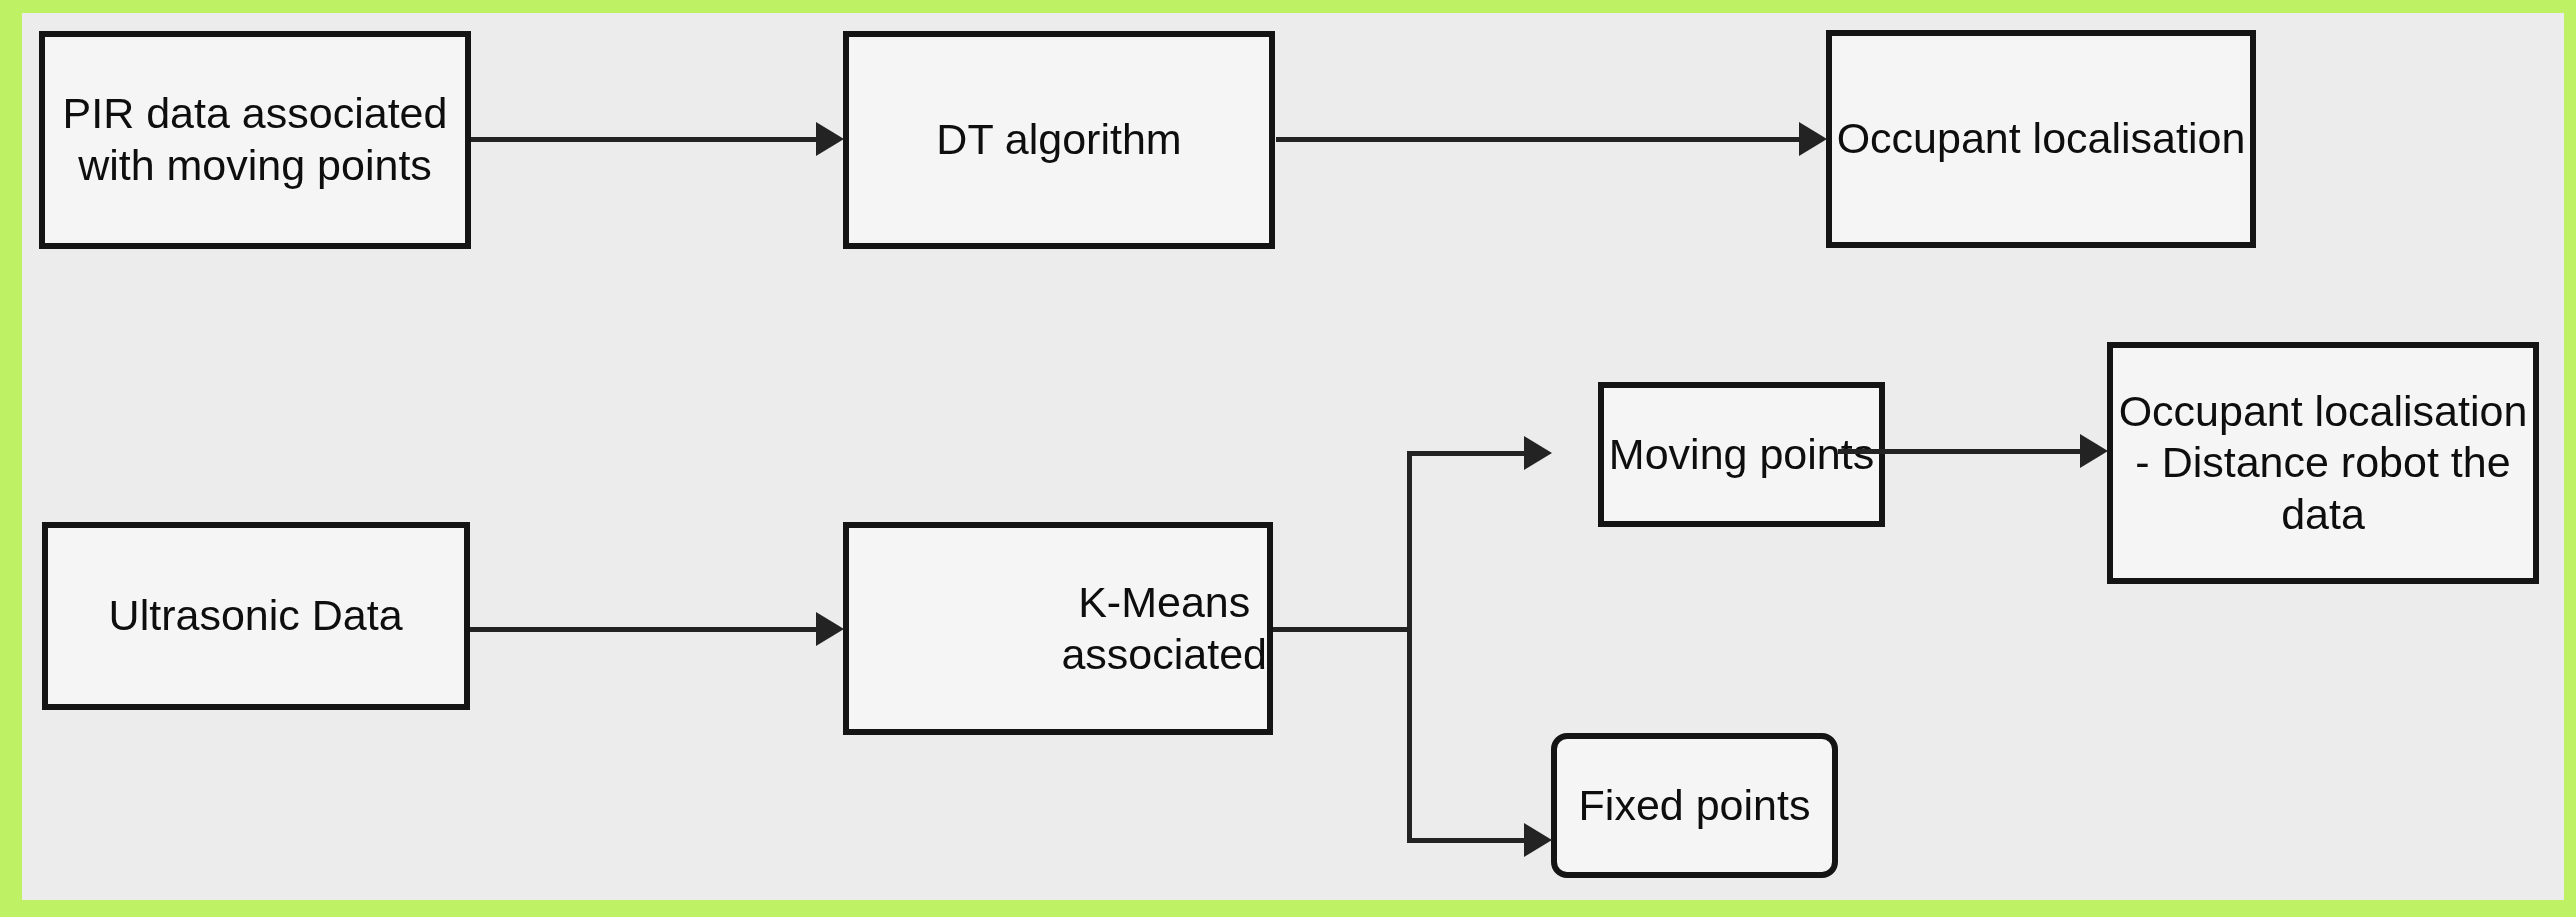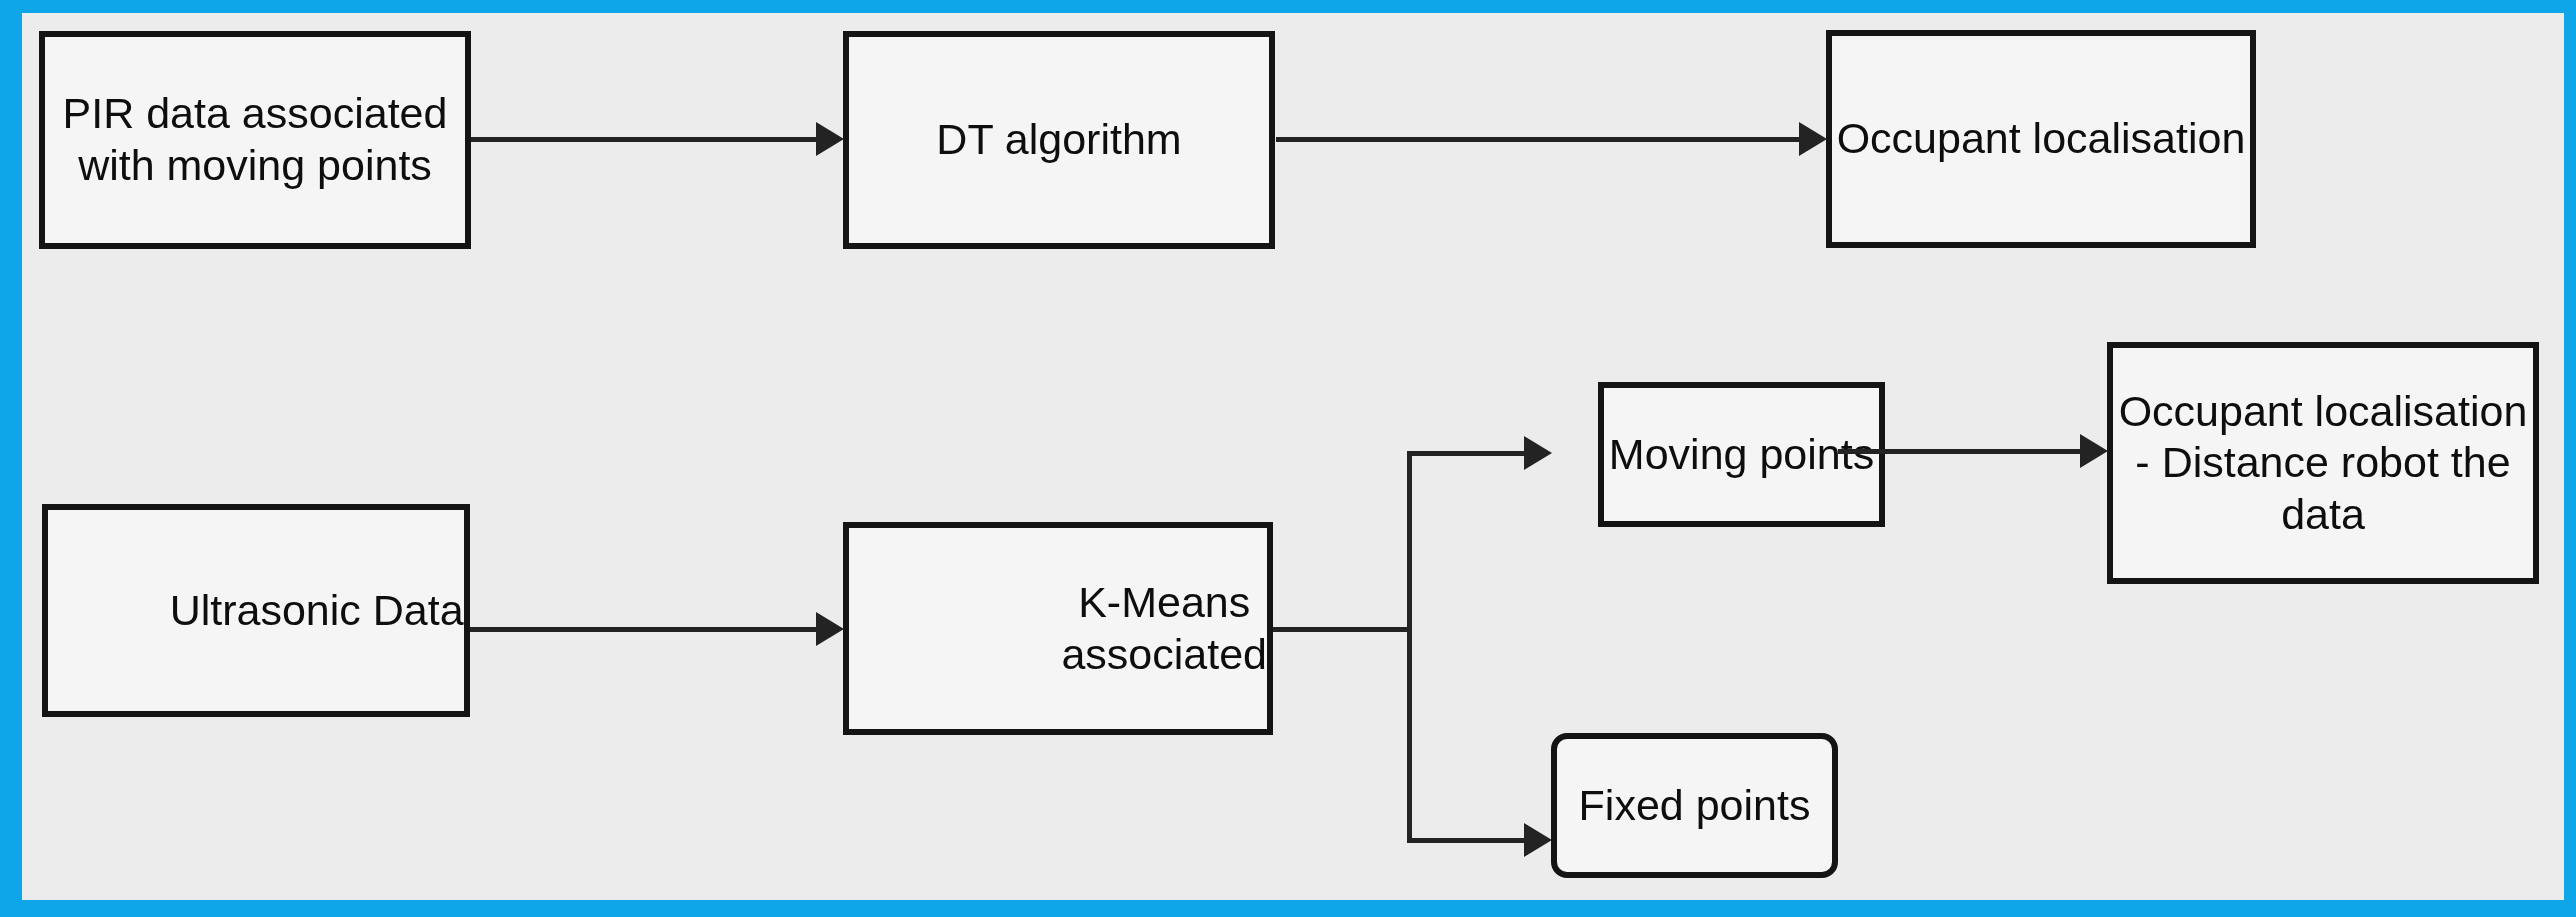--- a/index.html
+++ b/index.html
@@ -5,21 +5,21 @@
   :root{
     --canvas:#ececec;
     --boxfill:#f5f5f5;
     --border:#141414;
     --line:#232323;
   }
   html,body{margin:0;padding:0;background:#ffffff;}
   #stage{
     position:relative;
     width:2576px;height:917px;
-    background:#0ea5e9;
+    background:#bef264;
     font-family:"Liberation Sans","DejaVu Sans",sans-serif;
     overflow:hidden;
   }
   #canvas{
     position:absolute;left:22px;top:13px;width:2542px;height:887px;
     background:var(--canvas);
   }
   .node{
     position:absolute;
     box-sizing:border-box;
@@ -59,21 +59,21 @@
         <span class="ln">DT algorithm</span>
       </div>
     </div>
 
     <div class="node" style="left:1804px;top:17px;width:430px;height:218px;">
       <div class="label">
         <span class="ln">Occupant localisation</span>
       </div>
     </div>
 
-    <div class="node" style="left:19.6px;top:491px;width:428px;height:213px;justify-content:flex-end;">
+    <div class="node" style="left:19.6px;top:509px;width:428px;height:188px;">
       <div class="label">
         <span class="ln">Ultrasonic Data</span>
       </div>
     </div>
 
     <div class="node" style="left:821px;top:509px;width:430px;height:213px;justify-content:flex-end;">
       <div class="label">
         <span class="ln">K-Means</span>
         <span class="ln">associated</span>
       </div>

